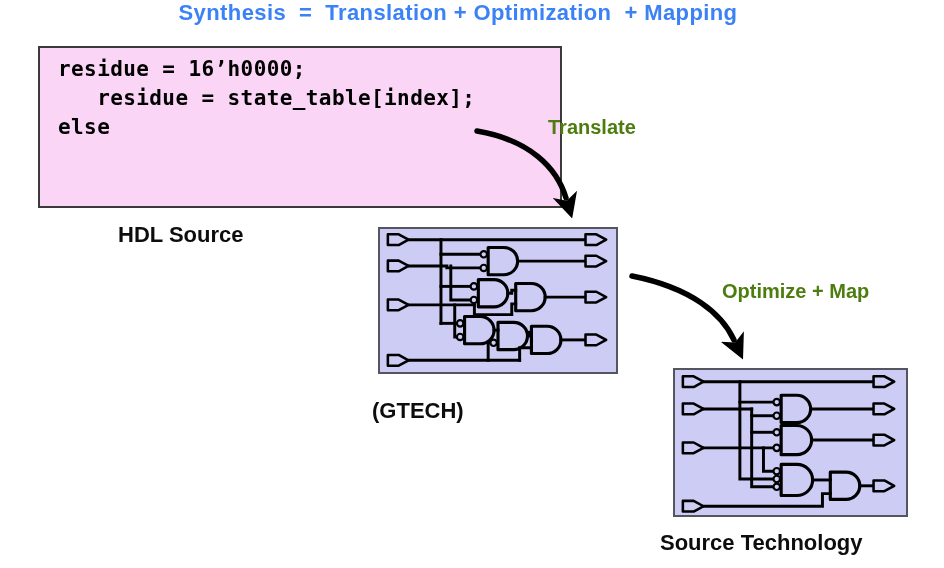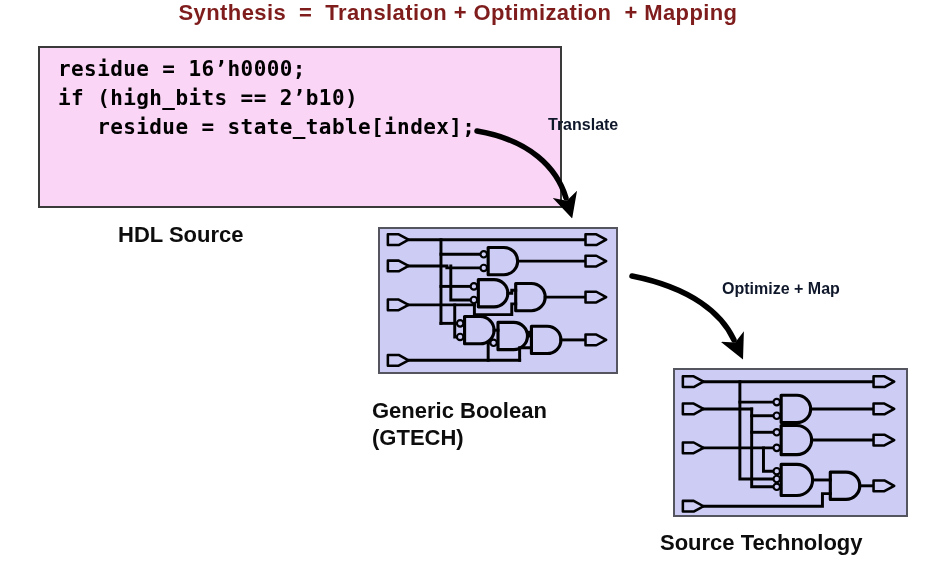--- a/index.html
+++ b/index.html
@@ -11,21 +11,21 @@
     color:#000;
   }
   .abs { position:absolute; }
 
   .title {
     left:0; top:9; width:916px;
     text-align:center;
     font-size:22px; font-weight:bold;
     letter-spacing:0.4px;
     white-space:pre;
-    color:#7f1d1d;
+    color:#3b82f6;
   }
 
   .code-box {
     left:38px; top:46px;
     width:524px; height:162px;
     box-sizing:border-box;
     background:#FAD5F6;
     border:2px solid #3a3a3a;
     padding:7px 0 0 18px;
   }
@@ -40,22 +40,22 @@
   .caption {
     font-size:22px; font-weight:bold;
     text-align:left; line-height:27px;
     color:#0d0d0d;
   }
   .hdl-label    { left:118px; top:221px; width:205px; }
   .gtech-label  { left:372px; top:397px; width:252px; }
   .target-label { left:660px; top:529px; width:260px; }
 
   .flow-label {
-    color:#0f172a;
-    font-size:16px; font-weight:bold;
+    color:#4d7c0f;
+    font-size:20px; font-weight:bold;
     white-space:pre;
   }
   .translate-label { left:548px; top:116px; }
   .optimize-label  { left:722px; top:261px;margin-top:19px; }
 
   .circuit-box {
     box-sizing:border-box;
     background:#CCCCF4;
     border:2px solid #55555f;
   }
@@ -71,22 +71,22 @@
   .arrow-layer { left:0; top:0; width:944px; height:568px; pointer-events:none; }
   .flow-arrow { stroke:#000; stroke-width:5.5; fill:none; stroke-linecap:round; }
 </style>
 </head>
 <body>
 
 <div class="abs title">Synthesis  =  Translation + Optimization  + Mapping</div>
 
 <div class="abs code-box">
   <div class="code-line">residue = 16’h0000;</div>
-  <div class="code-line">if (high_bits == 2’b10)</div>
   <div class="code-line">   residue = state_table[index];</div>
+  <div class="code-line">else</div>
 </div>
 <div class="abs caption hdl-label">HDL Source</div>
 
 <div class="abs flow-label translate-label">Translate</div>
 <div class="abs flow-label optimize-label">Optimize + Map</div>
 
 <div class="abs circuit-box gtech-box">
   <svg viewBox="0 0 240 147" preserveAspectRatio="none">
     <g>
       <polyline class="wire" points="30,11 209,11"></polyline>
@@ -132,21 +132,20 @@
     </g>
     <g>
       <path class="port" transform="translate(209,11)" d="M0,-5.5 H11 L21,0 L11,5.5 H0 Z" fill="#CCCCF4"></path>
       <path class="port" transform="translate(209,33)" d="M0,-5.5 H11 L21,0 L11,5.5 H0 Z" fill="#CCCCF4"></path>
       <path class="port" transform="translate(209,70)" d="M0,-5.5 H11 L21,0 L11,5.5 H0 Z" fill="#CCCCF4"></path>
       <path class="port" transform="translate(209,114)" d="M0,-5.5 H11 L21,0 L11,5.5 H0 Z" fill="#CCCCF4"></path>
     </g>
   </svg>
 </div>
 <div class="abs caption gtech-label">
-  <div>Generic Boolean</div>
   <div>(GTECH)</div>
 </div>
 
 <div class="abs circuit-box target-box">
   <svg viewBox="0 0 235 149" preserveAspectRatio="none">
     <g>
       <polyline class="wire" points="30,12 202,12"></polyline>
       <polyline class="wire" points="66,12 66,112 99,112"></polyline>
       <polyline class="wire" points="66,33 99,33"></polyline>
       <polyline class="wire" points="30,40 78,40"></polyline>

